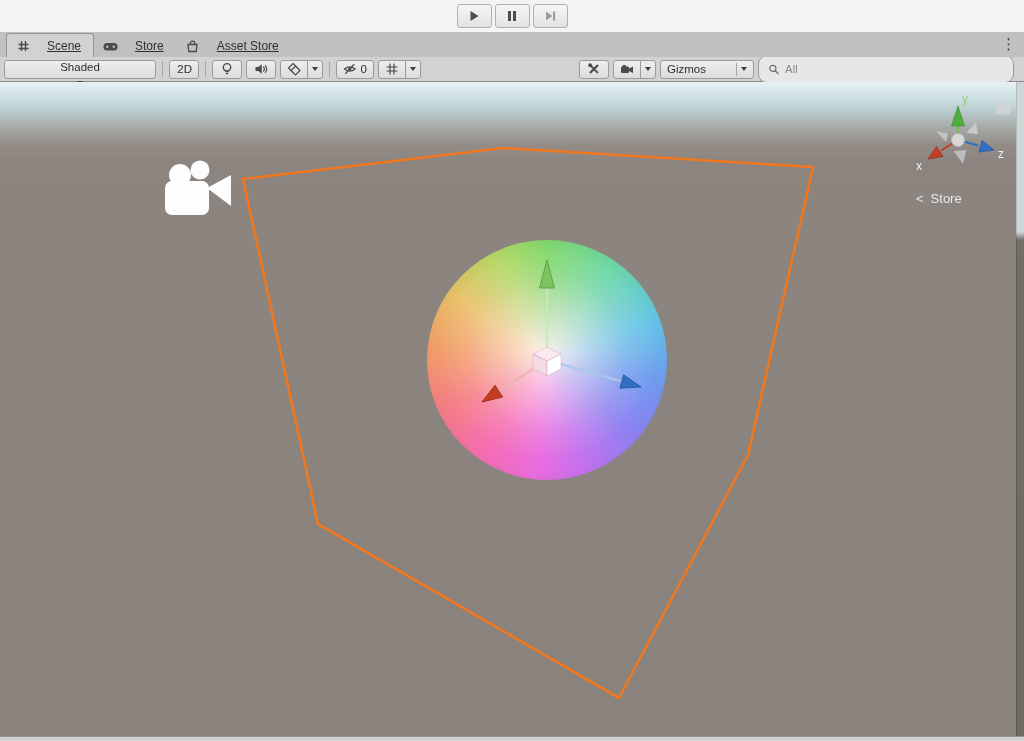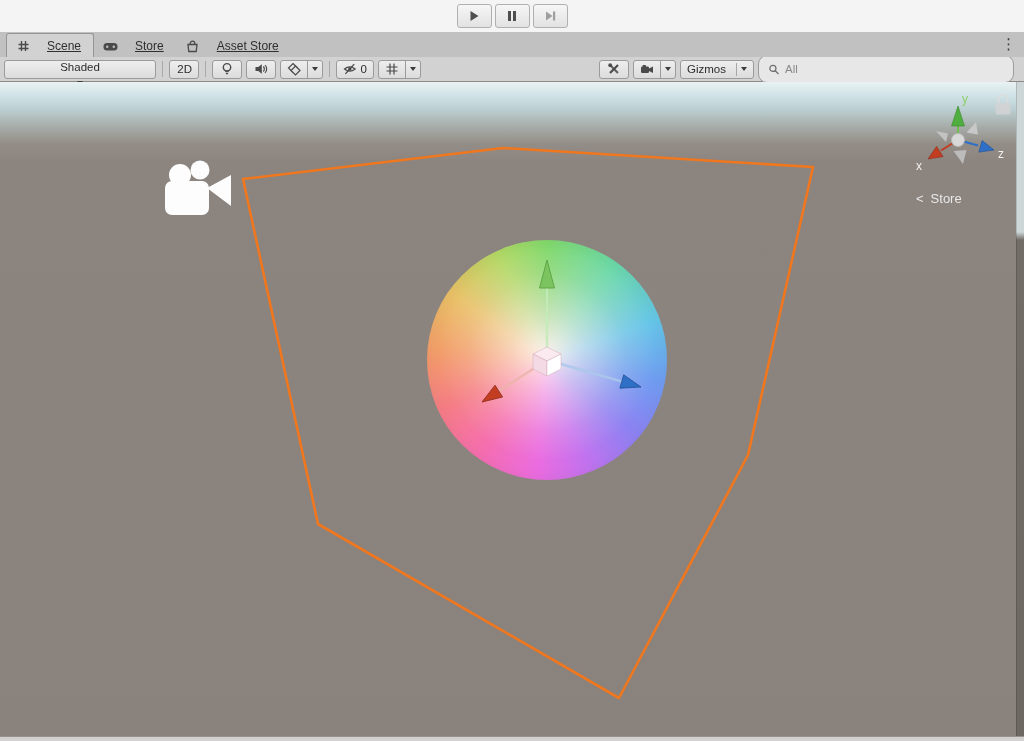--- a/index.html
+++ b/index.html
@@ -224,21 +224,21 @@
         <svg width="14" height="14" viewBox="0 0 14 14">
           <rect x="2.5" y="3" width="3.5" height="2" rx="0.8" fill="#4a4a4a"></rect>
           <rect x="1" y="4.5" width="8" height="6.5" rx="1.2" fill="#4a4a4a"></rect>
           <polygon points="9,6.5 13,4.5 13,11 9,9" fill="#4a4a4a"></polygon>
         </svg>
       </div>
       <div class="ctl last">
         <span class="caret"></span>
       </div>
     </div>
-    <div class="ctl" style="width:74px;">
+    <div class="ctl" style="width:94px;">
       <span class="dd-label">Gizmos</span>
       <span class="dd-sep"></span>
       <span class="caret"></span>
     </div>
     <div class="search">
       <svg width="13" height="13" viewBox="0 0 13 13">
         <circle cx="5.3" cy="5.3" r="3.3" fill="none" stroke="#6e6e6e" stroke-width="1.3"></circle>
         <line x1="7.8" y1="7.8" x2="11.3" y2="11.3" stroke="#6e6e6e" stroke-width="1.3"></line>
       </svg>
       <input type="text" placeholder="All" style="">

